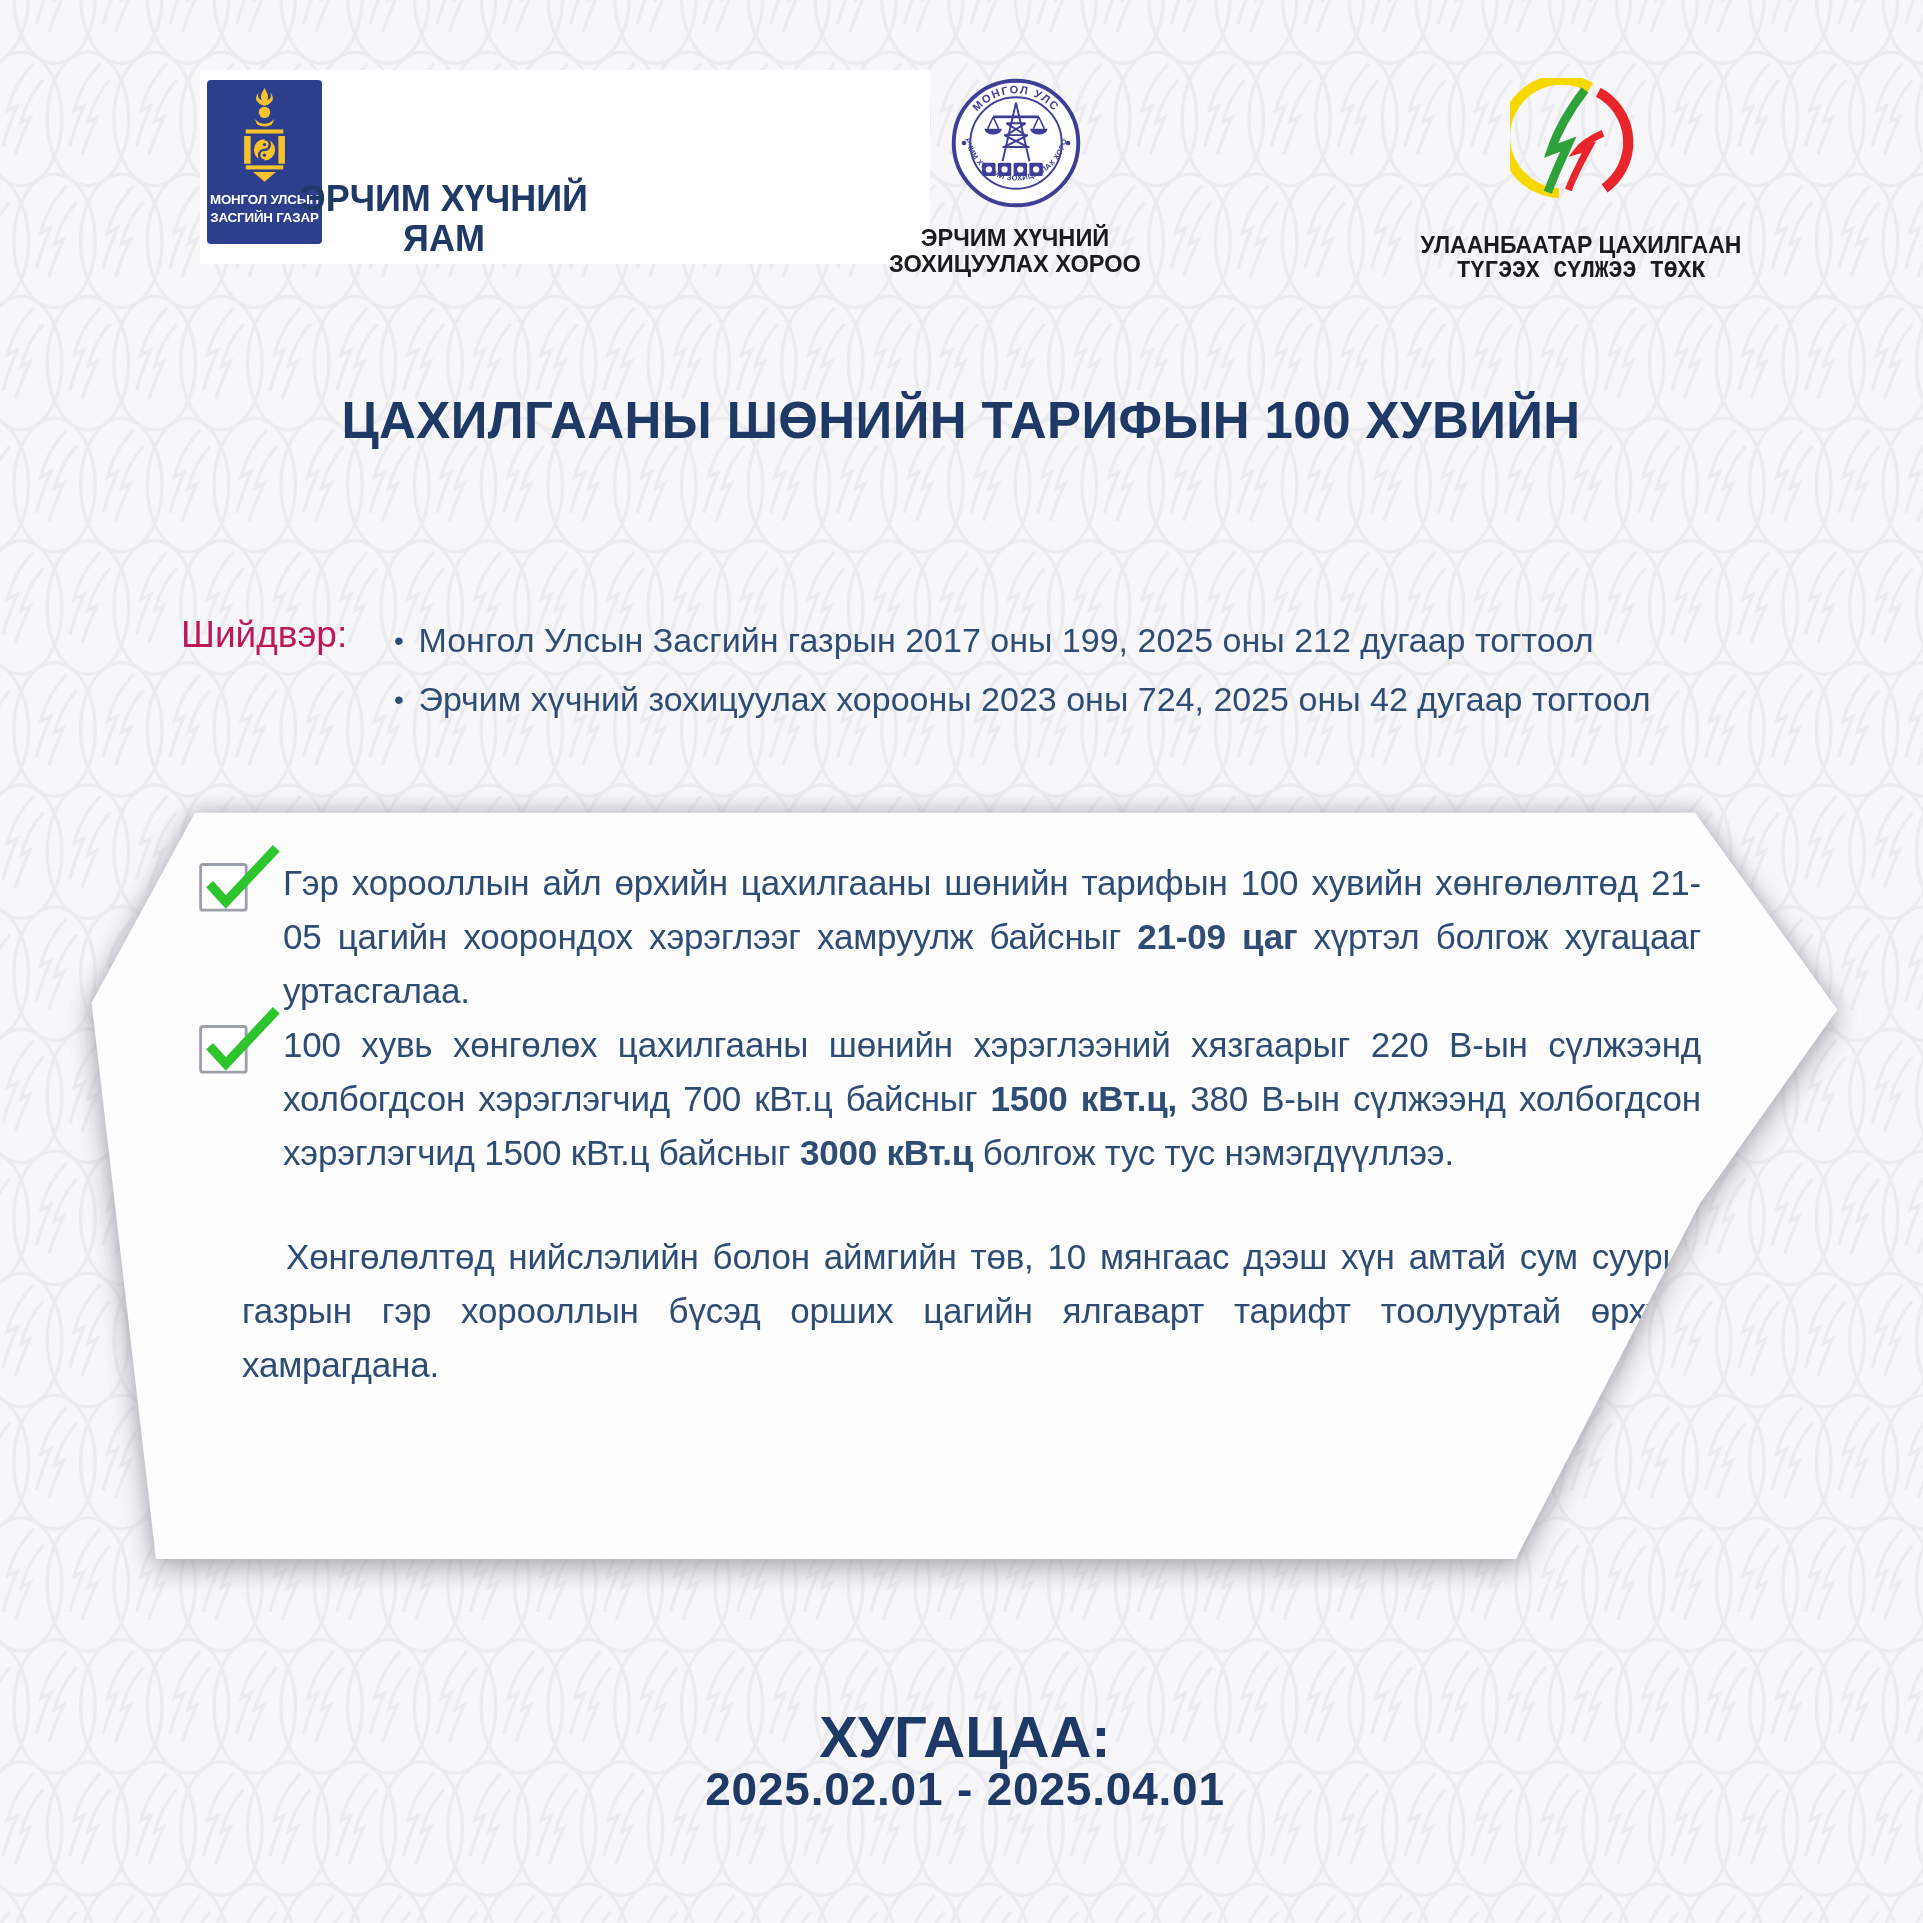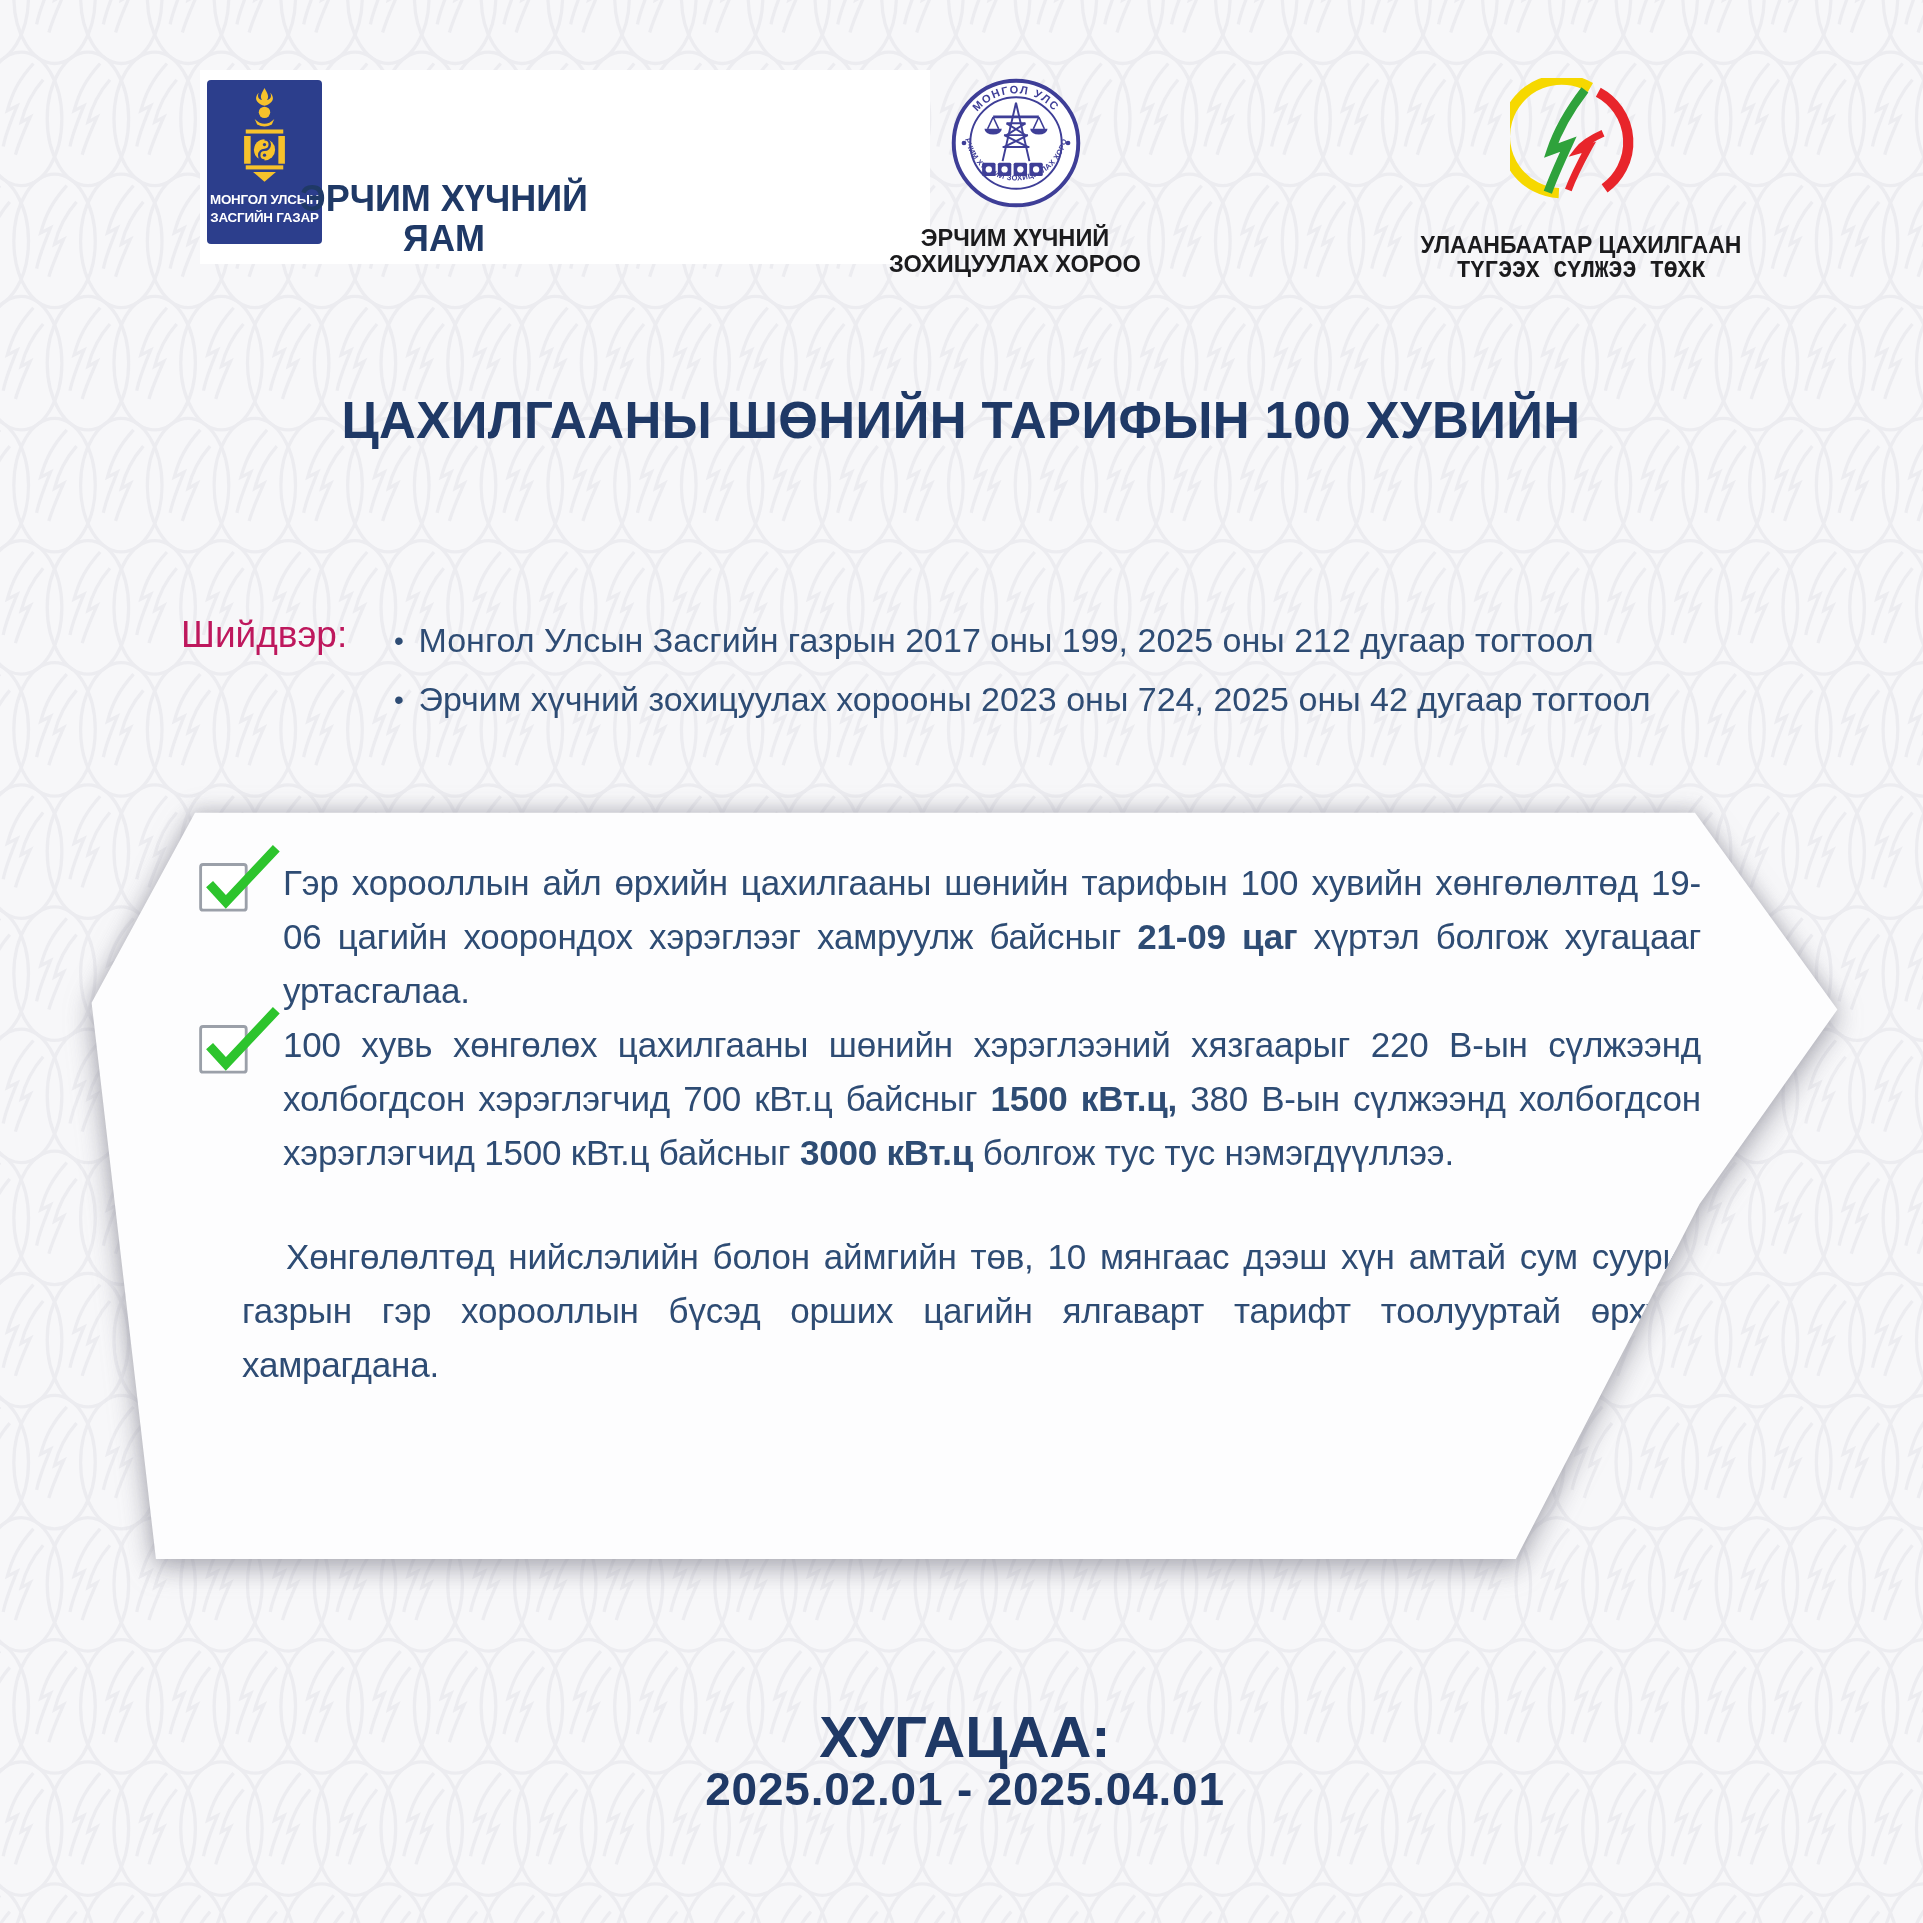--- a/index.html
+++ b/index.html
@@ -670,21 +670,21 @@
   <div class="panel-wrap">
     <div class="panel">
       <div class="plist">
         <div class="pitem">
           <span class="checkbox">
             <svg width="85" height="70" viewBox="0 0 104 86">
               <rect x="3" y="24" width="56" height="56" rx="3" fill="#ffffff" stroke="#9ba0a9" stroke-width="3.5"></rect>
               <path d="M14 48 L34 70 L96 4" fill="none" stroke="#2DC42D" stroke-width="11.5"></path>
             </svg>
           </span>
-          <span class="ptext"><span>Гэр хорооллын айл өрхийн цахилгааны шөнийн тарифын 100 хувийн хөнгөлөлтөд 19-06 цагийн хоорондох хэрэглээг хамруулж байсныг </span><span class="seg-bold">21-09 цаг</span><span> хүртэл болгож хугацааг уртасгалаа.</span></span>
+          <span class="ptext"><span>Гэр хорооллын айл өрхийн цахилгааны шөнийн тарифын 100 хувийн хөнгөлөлтөд 21-05 цагийн хоорондох хэрэглээг хамруулж байсныг </span><span class="seg-bold">21-09 цаг</span><span> хүртэл болгож хугацааг уртасгалаа.</span></span>
         </div>
         <div class="pitem">
           <span class="checkbox">
             <svg width="85" height="70" viewBox="0 0 104 86">
               <rect x="3" y="24" width="56" height="56" rx="3" fill="#ffffff" stroke="#9ba0a9" stroke-width="3.5"></rect>
               <path d="M14 48 L34 70 L96 4" fill="none" stroke="#2DC42D" stroke-width="11.5"></path>
             </svg>
           </span>
           <span class="ptext"><span>100 хувь хөнгөлөх цахилгааны шөнийн хэрэглээний хязгаарыг 220 В-ын сүлжээнд холбогдсон хэрэглэгчид 700 кВт.ц байсныг </span><span class="seg-bold">1500 кВт.ц,</span><span> 380 В-ын сүлжээнд холбогдсон хэрэглэгчид 1500 кВт.ц байсныг </span><span class="seg-bold">3000 кВт.ц</span><span> болгож тус тус нэмэгдүүллээ.</span></span>
         </div>

